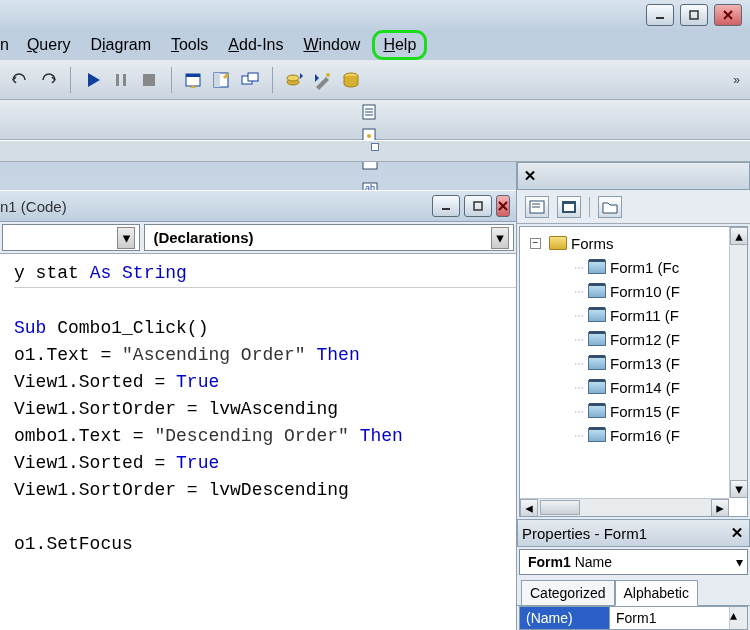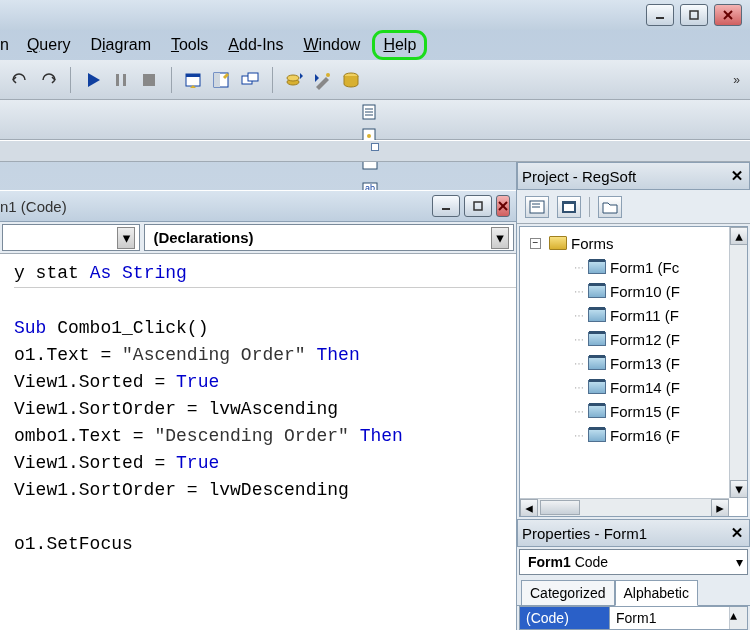--- a/index.html
+++ b/index.html
@@ -608,21 +608,20 @@
         <span style="font-weight:bold">(Declarations)</span>
         <div class="dd">▾</div>
       </div>
     </div>
     <div class="code-editor" id="code-editor"><div>y stat <span class="kw">As String</span></div><div style="border-top: 1px solid rgb(204, 204, 204); margin: 0px;"></div><div>&nbsp;</div><div><span class="kw">Sub</span> Combo1_Click()</div><div>o1.Text = <span class="str">"Ascending Order"</span><span class="kw"> Then</span></div><div>View1.Sorted = <span class="kw">True</span></div><div>View1.SortOrder = lvwAscending</div><div>ombo1.Text = <span class="str">"Descending Order"</span><span class="kw"> Then</span></div><div>View1.Sorted = <span class="kw">True</span></div><div>View1.SortOrder = lvwDescending</div><div>&nbsp;</div><div>o1.SetFocus</div></div>
   </div>
 
   <div class="right-panels">
 
     <div class="panel-header">
-      <span>Project - RegSoft</span>
       <span class="x">✕</span>
     </div>
     <div class="panel-toolbar">
       <div class="pt-btn">
           <svg width="16" height="14">
             <rect x="1" y="1" width="14" height="12" fill="#fff" stroke="#305070"></rect>
             <line x1="3" y1="4" x2="11" y2="4" stroke="#305070"></line>
             <line x1="3" y1="7" x2="11" y2="7" stroke="#305070"></line>
           </svg>
         </div>
@@ -696,28 +695,28 @@
         <div style="position:absolute;left:20px;top:1px;width:40px;height:15px;background:linear-gradient(to bottom,#f0f2f4,#c8d0d8);border:1px solid #a0aab4"></div>
         <div class="sb-btn" style="right:0">▸</div>
       </div>
     </div>
 
     <div class="panel-header">
       <span>Properties - Form1</span>
       <span class="x">✕</span>
     </div>
     <div class="props-combo">
-      <span><b>Form1</b> <span>Code</span></span>
+      <span><b>Form1</b> <span>Name</span></span>
       <div class="dd">▾</div>
     </div>
     <div class="tabstrip">
       <div class="tab">Categorized</div>
       <div class="tab active">Alphabetic</div>
     </div>
     <div class="prop-grid">
-      <div class="prop-name">(Code)</div>
+      <div class="prop-name">(Name)</div>
       <div class="prop-val">Form1</div>
       <div class="scroll">
         <div class="sb-btn" style="position:static;width:100%;height:16px">▴</div>
       </div>
     </div>
   </div>
 </div>
 
 </body></html>

